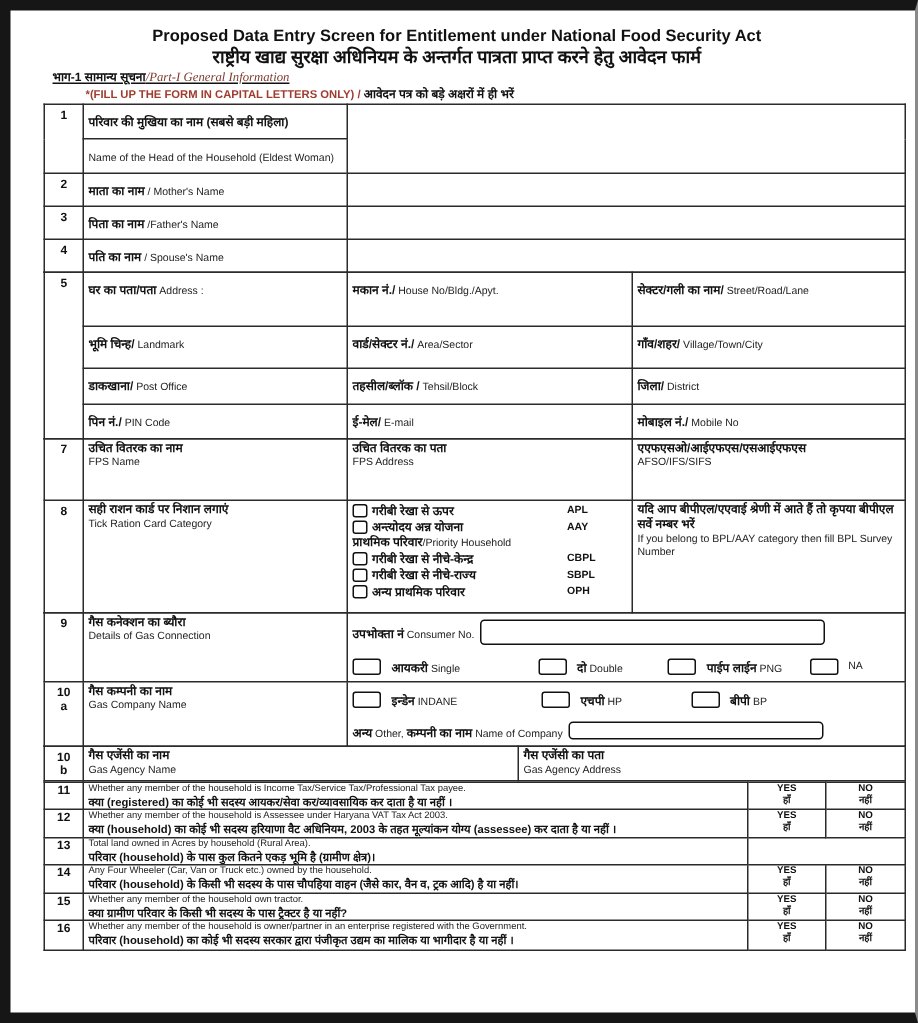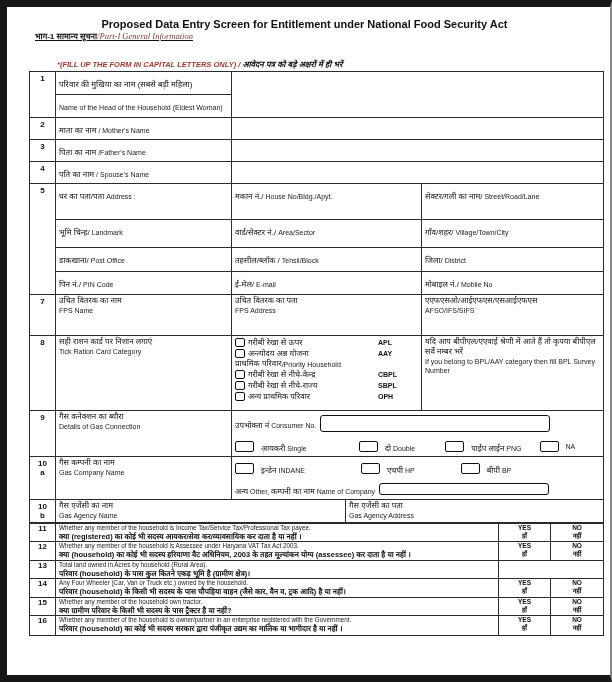--- a/index.html
+++ b/index.html
@@ -10,27 +10,27 @@
     border-bottom:7px solid #161616;border-right:2px solid #8a8a8a;
     font-family:"Liberation Sans",sans-serif;overflow:hidden;
   }
   .content{padding:5px 22px 0 14px;}
   .title-en{text-align:center;font-weight:bold;font-size:11px;line-height:13px;margin-top:6px;}
   .title-hi{text-align:center;font-weight:bold;font-size:12px;line-height:15px;}
   .app-note{font-family:"Liberation Serif",serif;font-style:italic;font-weight:bold;font-size:9.5px;margin:10px 0 2px 14px;}
   .part1{font-size:8.5px;margin-left:14px;text-decoration:underline;}
   .part1 .hi{font-weight:bold;}
   .part1 .sub{font-family:"Liberation Serif",serif;font-style:italic;color:#7e3b2e;}
-  .fillnote{font-size:7.5px;margin:18px 0 1px 36px;font-style:italic;}
+  .fillnote{font-size:7.5px;margin:1px 0 1px 36px;}
   .fillnote .red{color:#a03c2e;font-weight:bold;}
   .fillnote .hi{font-weight:bold;color:#111;}
   table{border-collapse:collapse;table-layout:fixed;width:575px;margin-left:8px;}
   td{border:1px solid #2b2b2b;padding:1px 3px;vertical-align:top;overflow:hidden;}
   .numcell{text-align:center;font-size:8px;font-weight:bold;padding-top:2px;}
-  .hi{font-weight:normal;font-size:8px;line-height:10px;}
+  .hi{font-weight:bold;font-size:8px;line-height:10px;}
   .en{font-weight:normal;font-size:7px;line-height:9px;color:#222;}
   .lbl .hi{font-size:8px;}
   .cb{display:inline-block;width:8px;height:7px;border:1px solid #111;border-radius:2px;background:#fff;vertical-align:middle;margin-right:3px;flex:none;}
   .cb-lg{display:inline-block;width:17px;height:9px;border:1px solid #111;border-radius:2px;background:#fff;vertical-align:middle;margin-right:3px;flex:none;}
   .optline{display:flex;align-items:center;line-height:11px;white-space:nowrap;}
   .optline .code{margin-left:auto;width:40px;text-align:left;font-size:7px;font-weight:bold;}
   .inputbox{display:inline-block;border:1.5px solid #111;border-radius:3px;background:#fff;vertical-align:middle;}
   .gasrow{display:flex;align-items:center;gap:4px;}
   .p2 td{padding:0 3px;}
   .p2 .etxt{font-size:6.3px;line-height:8px;color:#222;}
@@ -40,20 +40,21 @@
   .p2head .hi{font-size:8.5px;}
   .p2head .sub{font-family:"Liberation Serif",serif;font-style:italic;color:#7e3b2e;text-decoration:underline;}
 </style>
 </head>
 <body>
 
 <div class="page">
   <div class="content">
 
     <div class="title-en">Proposed Data Entry Screen for Entitlement under National Food Security Act</div>
+    <div class="title-hi">राष्ट्रीय खाद्य सुरक्षा अधिनियम के अन्तर्गत पात्रता प्राप्त करने हेतु आवेदन फार्म</div>
 
 
     <div class="part1"><span class="hi">भाग-1 सामान्य सूचना</span><span class="sub">/Part-I General Information</span></div>
 
     <div class="fillnote"><span class="red">*(FILL UP THE FORM IN CAPITAL LETTERS ONLY) / </span><span class="hi">आवेदन पत्र को बड़े अक्षरों में ही भरें</span></div>
 
     <table>
       <colgroup>
           <col style="width:26px">
           <col style="width:176px">

